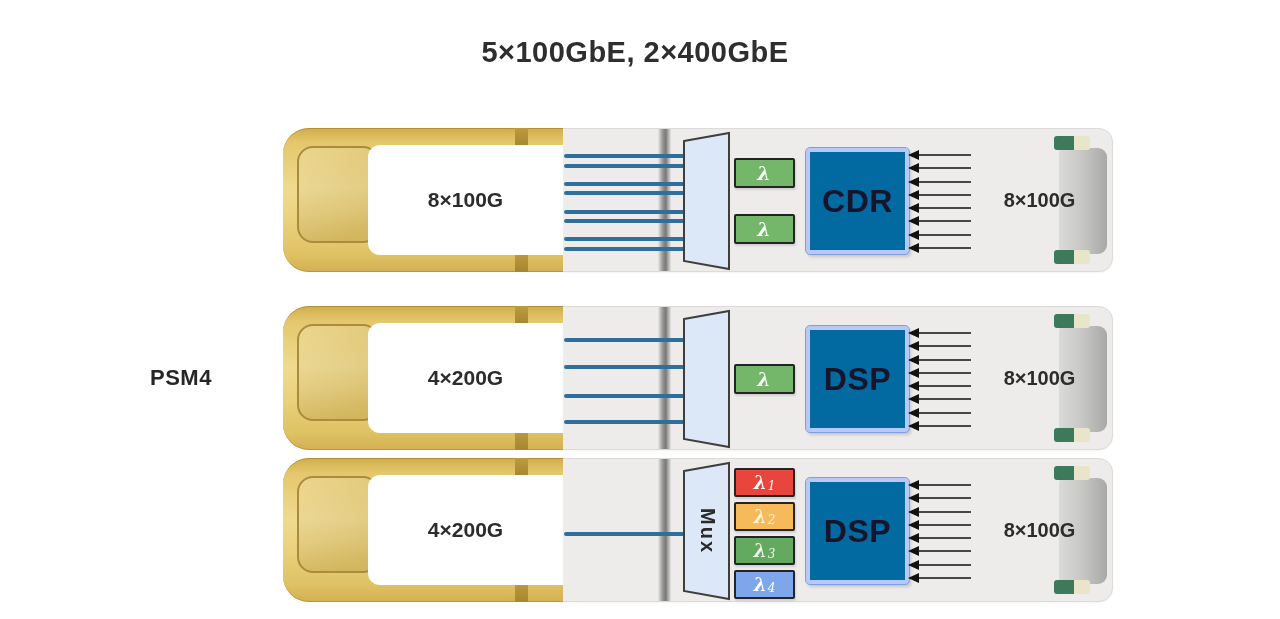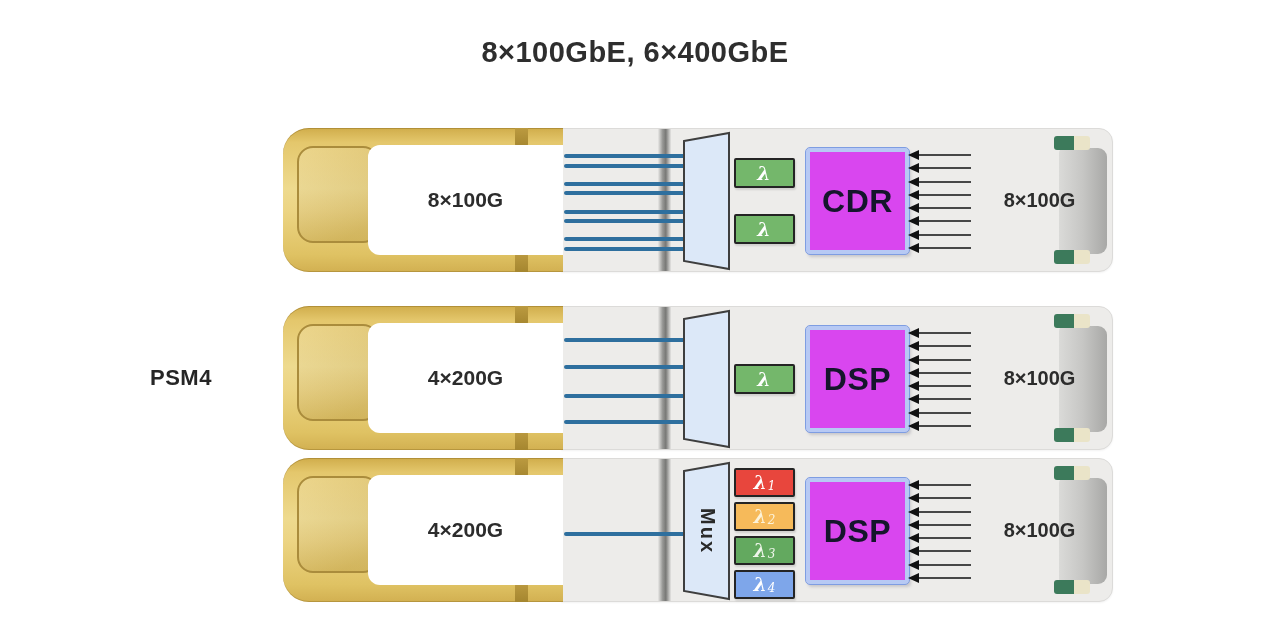--- a/index.html
+++ b/index.html
@@ -56,21 +56,21 @@
   }
   .lambda{
     position:absolute;left:172px;width:61px;box-sizing:border-box;border:2px solid #242424;
     border-radius:2px;display:flex;align-items:center;justify-content:center;
     box-shadow:1px 2px 2px rgba(0,0,0,0.12);
   }
   .lambda .lam{font-family:"DejaVu Serif",serif;font-style:italic;font-weight:600;font-size:19px;line-height:1;}
   .lambda .sub{font-family:"DejaVu Serif",serif;font-style:italic;font-size:12px;margin-left:1px;transform:translateY(3px);}
   .chip{
     position:absolute;left:244px;top:19px;width:103px;height:106px;box-sizing:border-box;
-    background:#d946ef;border:4px solid #b7c9f4;outline:1px solid #7e9de2;border-radius:4px;
+    background:#0369a1;border:4px solid #b7c9f4;outline:1px solid #7e9de2;border-radius:4px;
     display:flex;align-items:center;justify-content:center;
     box-shadow:2px 3px 3px rgba(90,90,110,0.25);
   }
   .chip span{font-size:32px;font-weight:700;color:#15152c;letter-spacing:0.5px;}
   .lane-line{position:absolute;left:356px;width:53px;height:2px;background:#474747;}
   .lane-head{position:absolute;left:346px;width:0;height:0;
     border-top:5px solid transparent;border-bottom:5px solid transparent;border-right:11px solid #111111;}
   .elec-label{
     position:absolute;left:420px;top:0;width:115px;height:100%;z-index:4;
     display:flex;align-items:center;justify-content:center;
@@ -83,21 +83,21 @@
   .pull{
     position:absolute;left:497px;top:19px;width:48px;height:106px;z-index:2;
     background:linear-gradient(90deg,#dadad8,#c6c6c4 50%,#a8a8a6);
     border-radius:5px 9px 9px 5px;
   }
 </style>
 </head>
 <body>
 
 <div class="stage">
-  <div class="title">8×100GbE, 6×400GbE</div>
+  <div class="title">5×100GbE, 2×400GbE</div>
   <div id="rows">
       <div class="row" style="top: 128px;">
     <div class="connector">
       <div class="latch"></div>
       <div class="gtab top"></div>
       <div class="gtab bot"></div>
       <div class="window">
         <span>8×100G</span>
       </div>
     </div>

